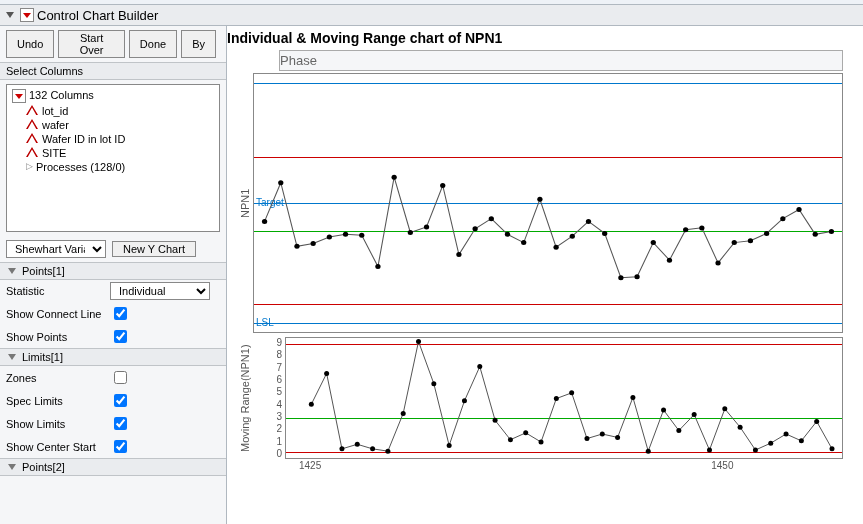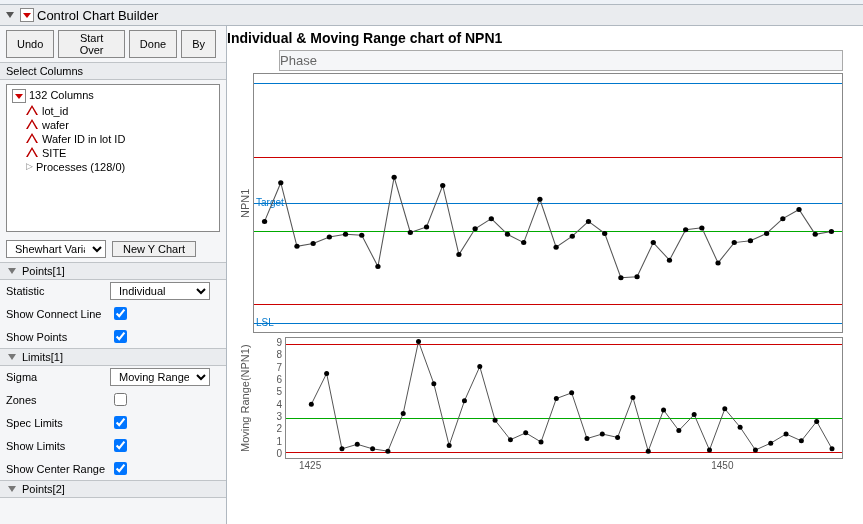--- a/index.html
+++ b/index.html
@@ -129,37 +129,33 @@
 
     <div class="section-label flex">
       <span class="disclosure">
           <svg viewBox="0 0 10 10">
             <polygon points="1,2 9,2 5,8" fill="#777"></polygon>
           </svg>
         </span>
       <span>Limits[1]</span>
     </div>
     <div class="form-row">
-        <span class="lbl">Sigma</span>
-        <select class="select"><option>Moving Range</option></select>
-      </div>
-    <div class="form-row">
         <span class="lbl">Zones</span>
         <input type="checkbox" class="chk" style="">
       </div>
     <div class="form-row">
         <span class="lbl">Spec Limits</span>
         <input type="checkbox" class="chk" checked="" style="">
       </div>
     <div class="form-row">
         <span class="lbl">Show Limits</span>
         <input type="checkbox" class="chk" checked="" style="">
       </div>
     <div class="form-row">
-        <span class="lbl">Show Center Range</span>
+        <span class="lbl">Show Center Start</span>
         <input type="checkbox" class="chk" checked="" style="">
       </div>
 
     <div class="section-label flex">
       <span class="disclosure">
           <svg viewBox="0 0 10 10">
             <polygon points="1,2 9,2 5,8" fill="#777"></polygon>
           </svg>
         </span>
       <span>Points[2]</span>

